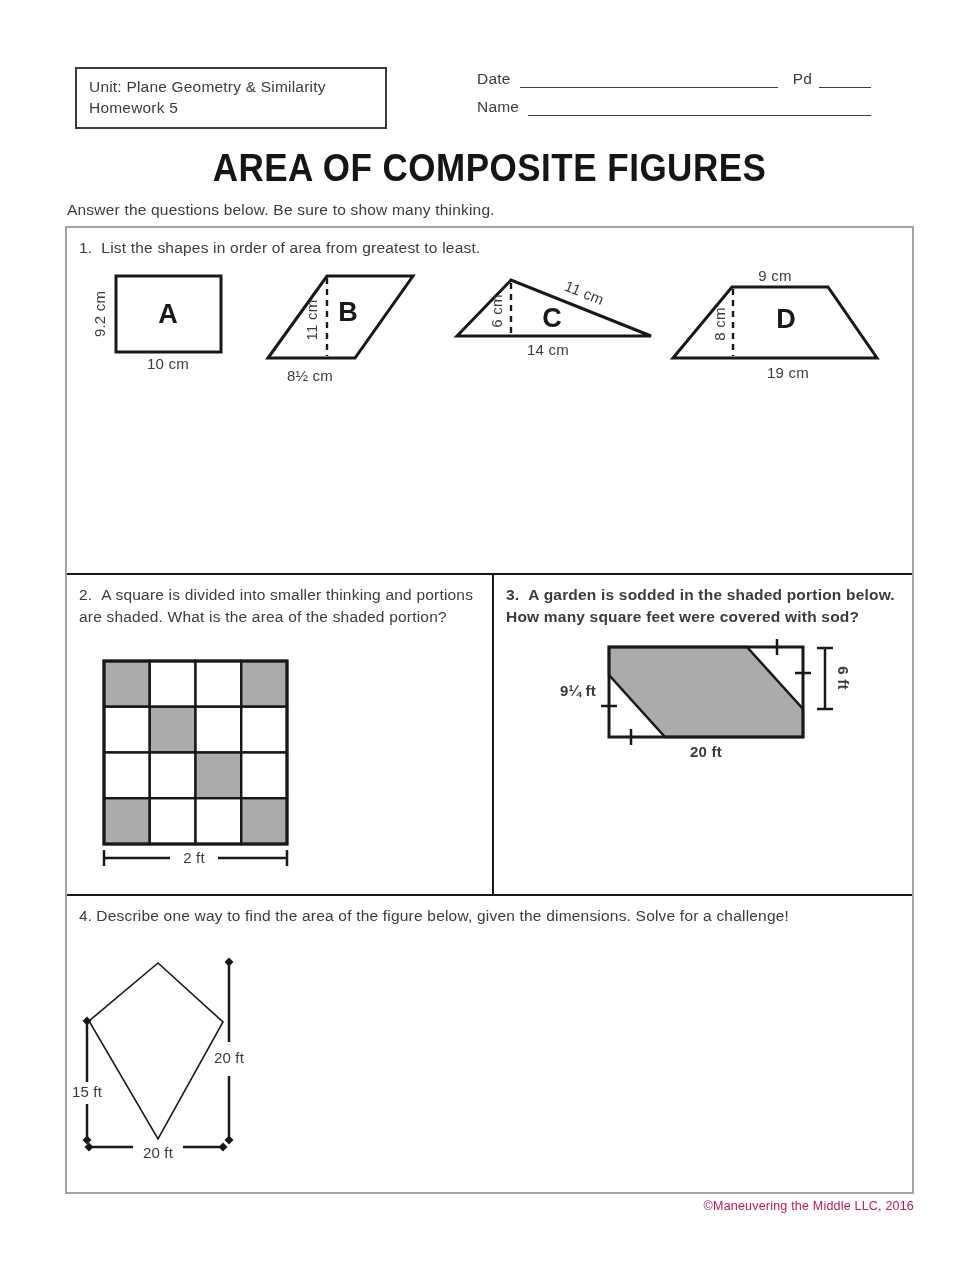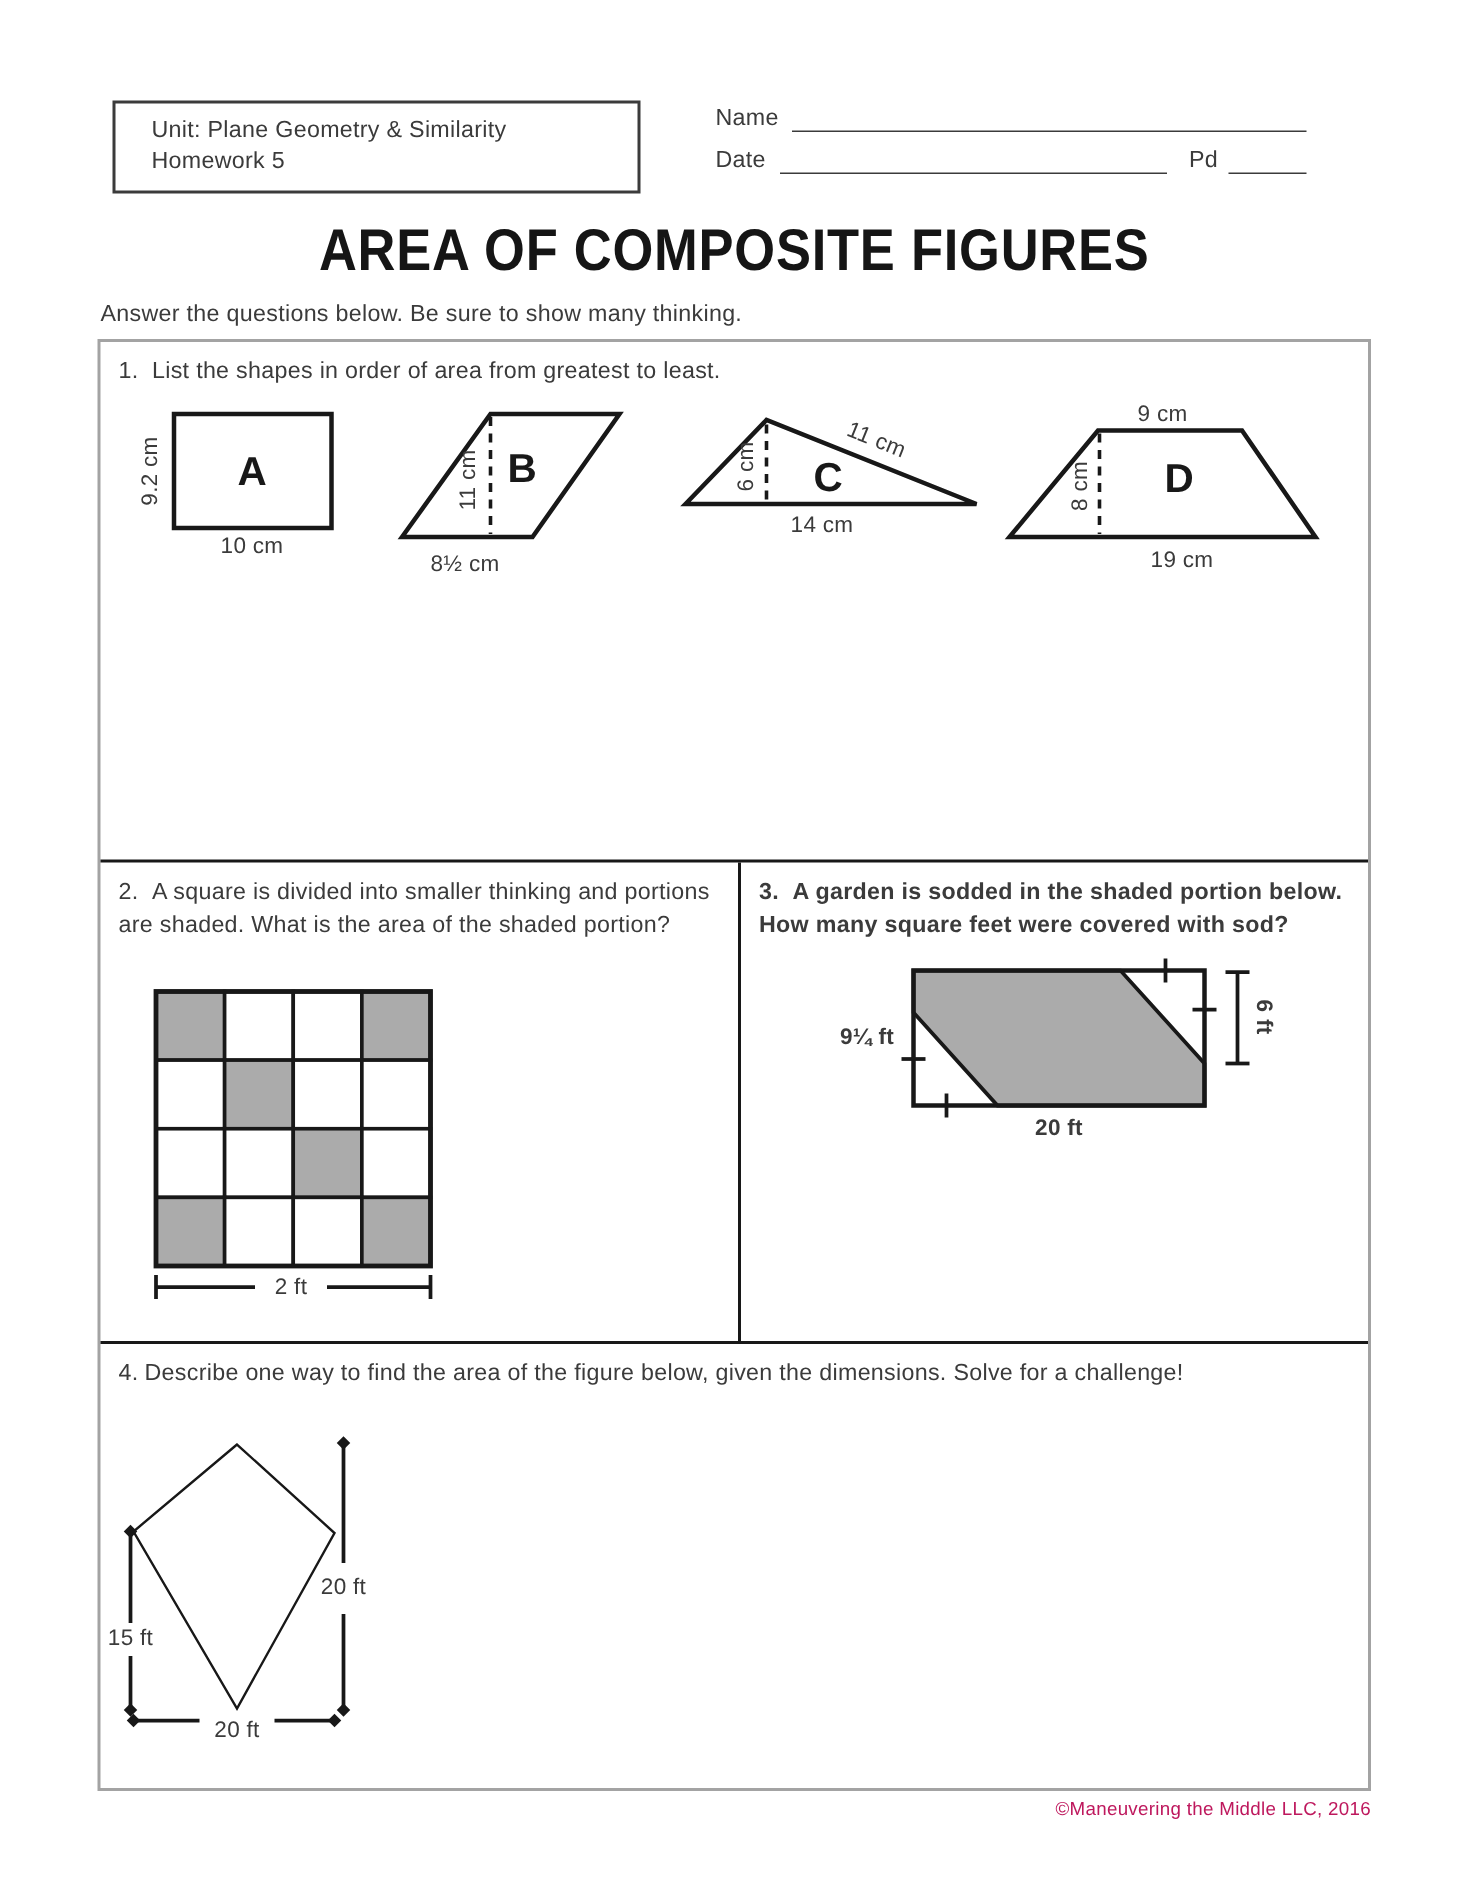--- a/index.html
+++ b/index.html
@@ -1,20 +1,20 @@
 <!DOCTYPE html>
 <html><head>
 <meta charset="utf-8">
 <style>
   html,body{margin:0;padding:0;background:#ffffff;}
   body{width:979px;height:1266px;font-family:"Liberation Sans",sans-serif;color:#3b3b3b;}
   .page{position:relative;width:979px;height:1266px;background:#fff;overflow:hidden;}
 
-  .unit-box{position:absolute;left:75px;top:67px;width:352px;box-sizing:border-box;
-    border:2px solid #3b3b3b;padding:7px 24px 9px;font-size:15.5px;line-height:21px;letter-spacing:.2px;}
+  .unit-box{position:absolute;left:75px;top:67px;width:312px;box-sizing:border-box;
+    border:2px solid #3b3b3b;padding:7px 12px 9px;font-size:15.5px;line-height:21px;letter-spacing:.2px;}
 
   .name-date{position:absolute;left:477px;top:70px;width:394px;font-size:15.5px;letter-spacing:.2px;}
   .nd-row{display:flex;align-items:flex-end;margin-bottom:10px;}
   .nd-label{flex:none;padding-right:9px;}
   .pd-label{flex:none;padding:0 7px 0 15px;}
   .blank-line{flex:1;border-bottom:1.8px solid #3b3b3b;height:17px;}
   .blank-line.pd-line{flex:none;width:52px;}
 
   .title{position:absolute;left:0;top:145px;width:979px;text-align:center;
     font-size:35px;font-weight:bold;color:#151515;letter-spacing:0.5px;
@@ -53,28 +53,28 @@
 
 <div class="page">
 
   <div class="unit-box">
     <div>Unit:  Plane Geometry &amp; Similarity</div>
     <div>Homework 5</div>
   </div>
 
   <div class="name-date">
     <div class="nd-row">
-      <span class="nd-label">Name</span>
-      <span class="blank-line"></span>
-    </div>
-    <div class="nd-row">
       <span class="nd-label">Date</span>
       <span class="blank-line"></span>
       <span class="pd-label">Pd</span>
       <span class="blank-line pd-line"></span>
+    </div>
+    <div class="nd-row">
+      <span class="nd-label">Name</span>
+      <span class="blank-line"></span>
     </div>
   </div>
 
   <div class="title">AREA OF COMPOSITE FIGURES</div>
 
   <div class="instructions">Answer the questions below.  Be sure to show many thinking.</div>
 
   <div class="main-box">
 
     <div class="section sec-q1">

